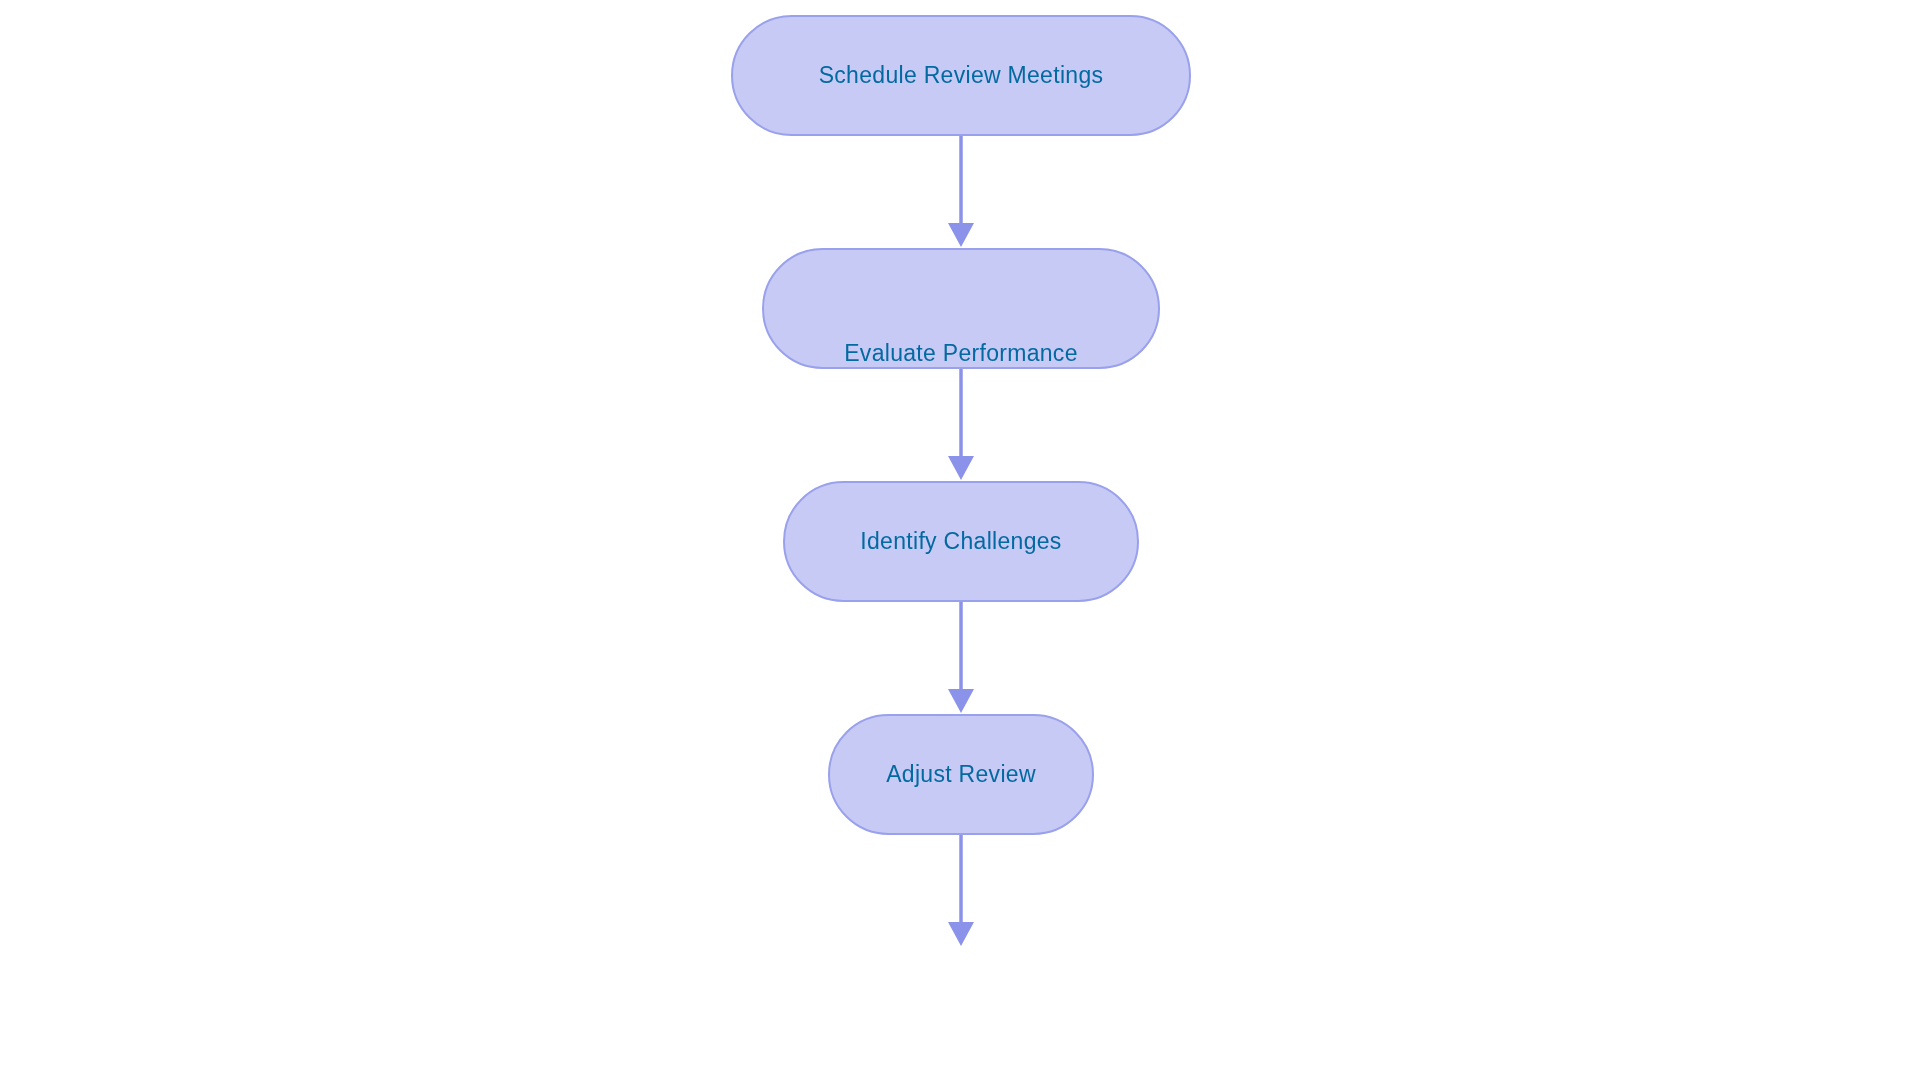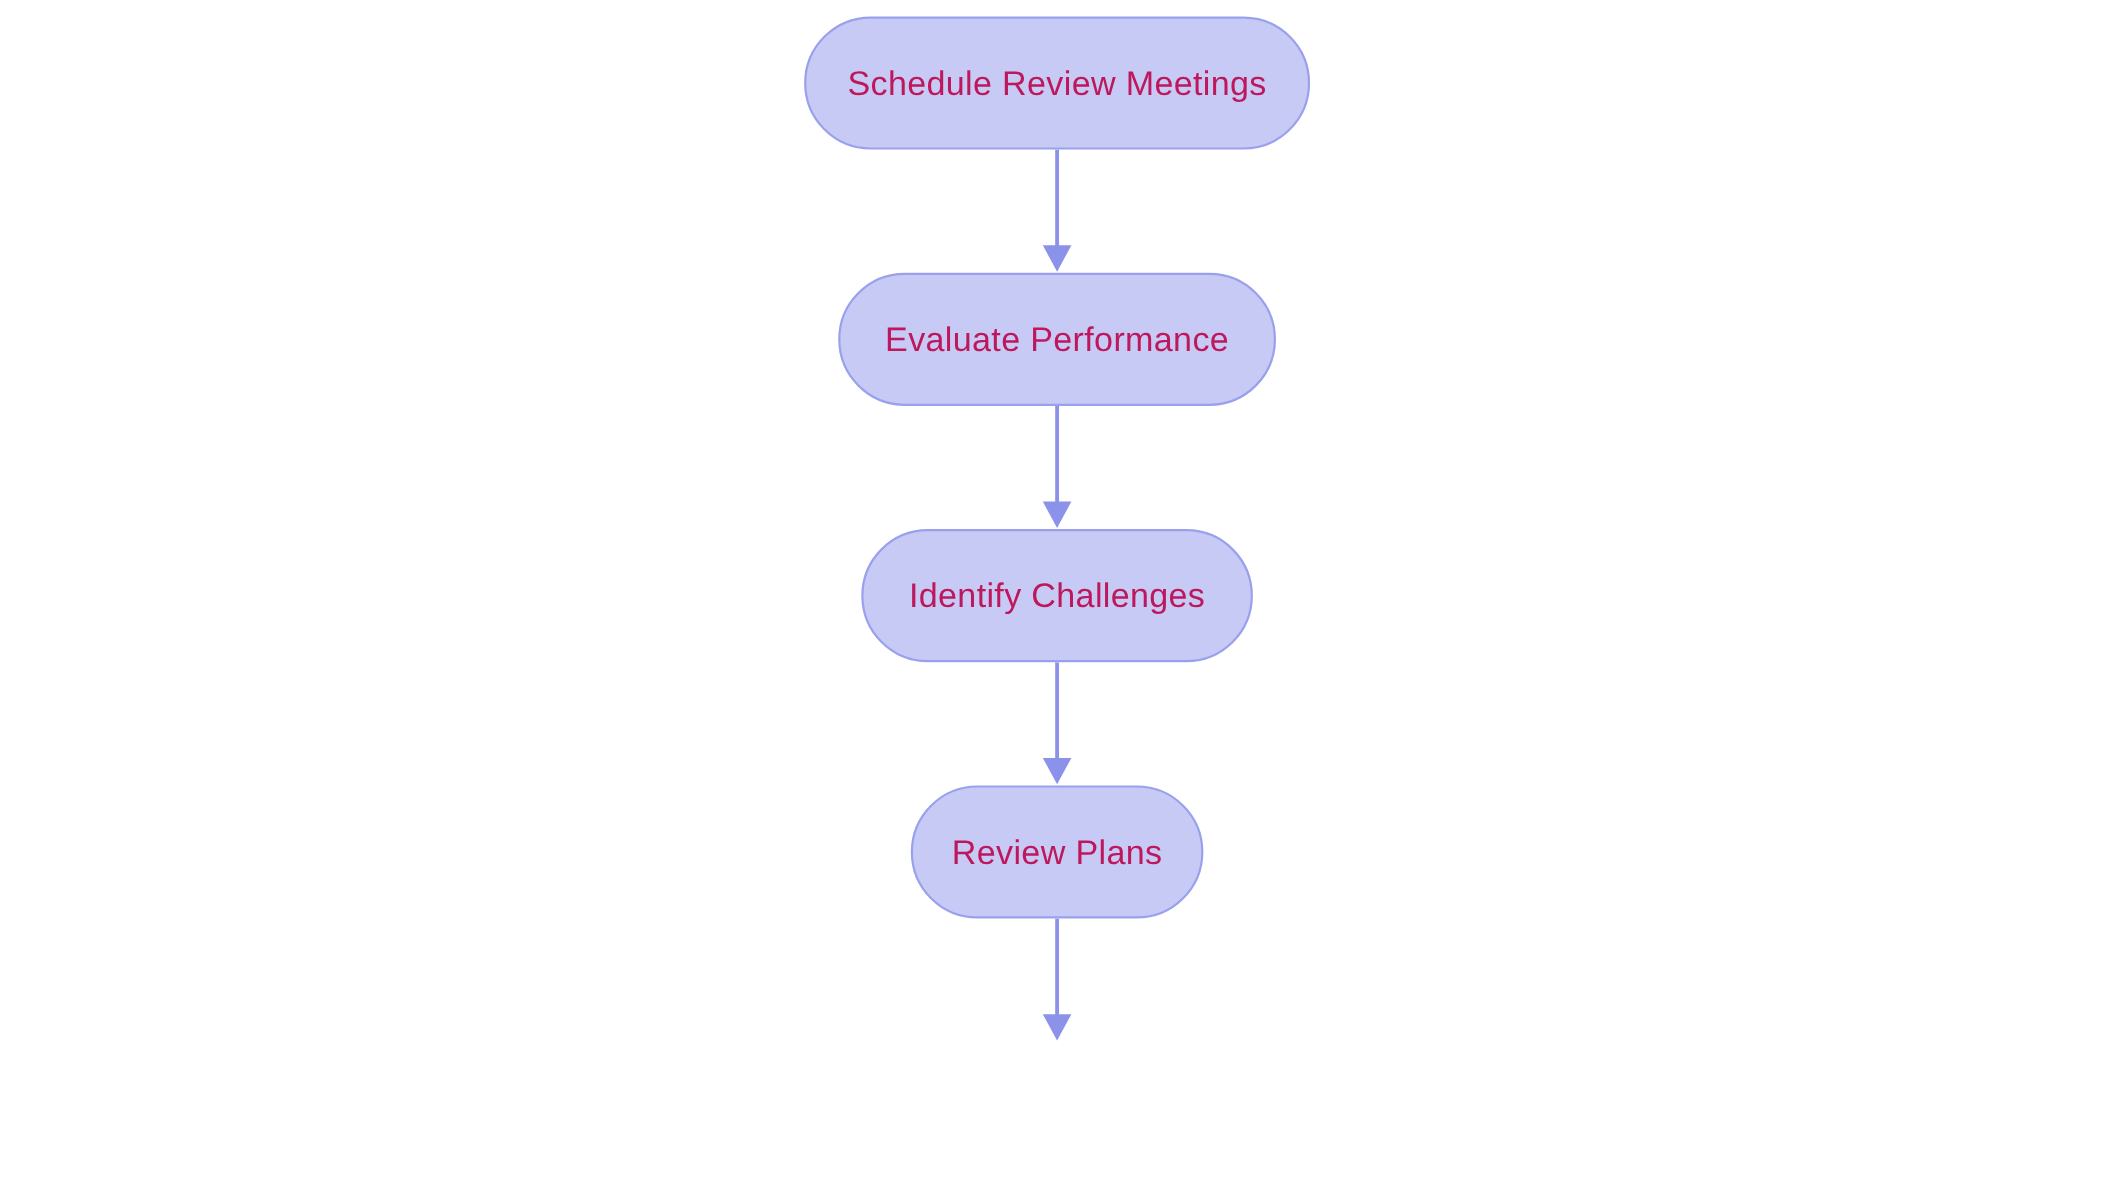--- a/index.html
+++ b/index.html
@@ -27,31 +27,31 @@
     display: flex;
     flex-direction: column;
     align-items: center;
   }
   .node {
     box-sizing: border-box;
     height: 121px;
     background: #c6caf5;
     border: 2px solid #9aa1ec;
     border-radius: 999px;
-    color: #be185d;
-    font-size: 31px;
+    color: #0369a1;
+    font-size: 23px;
     letter-spacing: 0.3px;
     display: flex;
     align-items: center;
     justify-content: center;
     text-align: center;
     white-space: nowrap;
   }
   .node-0 { width: 460px; }
-  .node-1 { width: 398px; }
+  .node-1 { width: 398px; align-items: flex-end; }
   .node-2 { width: 356px; }
   .node-3 { width: 266px; }
   .node-4 { width: 358px; }
   .arrow {
     width: 32px;
     height: 112px;
     display: block;
     flex: 0 0 auto;
   }
 </style>
@@ -82,21 +82,21 @@
     <div class="node node-2">
       <span>Identify Challenges</span>
     </div>
 
     <svg class="arrow" viewBox="0 0 32 112">
       <line x1="16" y1="0" x2="16" y2="90" stroke="#8b92e9" stroke-width="3.5"></line>
       <polygon points="16,111 3,87 29,87" fill="#8b92e9"></polygon>
     </svg>
 
     <div class="node node-3">
-      <span>Review Plans</span>
+      <span>Adjust Review</span>
     </div>
 
     <svg class="arrow" viewBox="0 0 32 112">
       <line x1="16" y1="0" x2="16" y2="90" stroke="#8b92e9" stroke-width="3.5"></line>
       <polygon points="16,111 3,87 29,87" fill="#8b92e9"></polygon>
     </svg>
 
 
   </div>
 </div>

